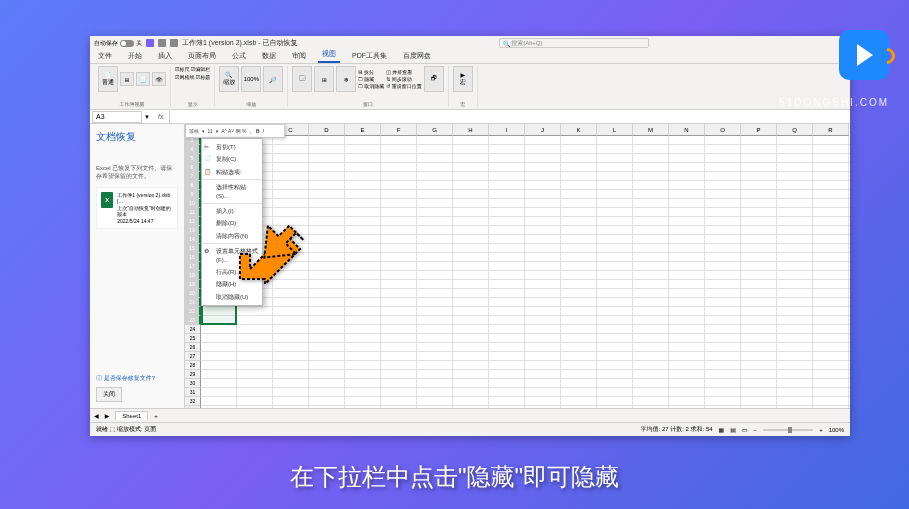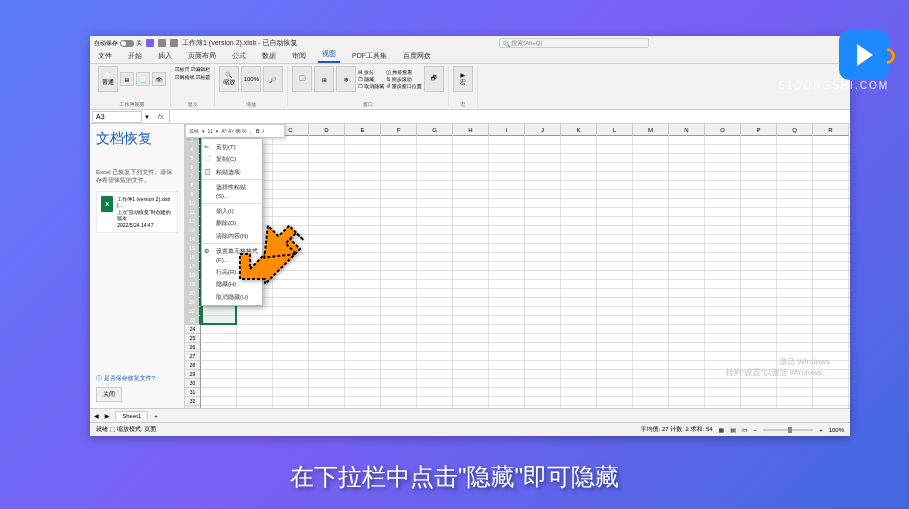--- a/index.html
+++ b/index.html
@@ -21,21 +21,21 @@
 .ribbon-icons{display:flex;gap:2px;flex-wrap:wrap;align-items:center}
 .r-icon{width:14px;height:14px;background:#e8e8e8;border:1px solid #ccc;display:flex;align-items:center;justify-content:center;font-size:6px}
 .r-icon.lg{width:20px;height:26px;flex-direction:column}
 .r-label{font-size:5px;color:#666;margin-top:auto}
 .namebox-row{height:14px;display:flex;align-items:center;border-bottom:1px solid #d0d0d0}
 .namebox{width:50px;height:12px;border:1px solid #ccc;padding:0 3px;font-size:7px;margin-left:2px;display:flex;align-items:center}
 .fx{padding:0 6px;font-size:7px;font-style:italic;color:#666}
 .formula-bar{flex:1;height:12px;border-left:1px solid #ccc;padding:0 3px;font-size:6px;color:#888;display:flex;align-items:center}
 .main{flex:1;display:flex;overflow:hidden}
 .sidebar{width:95px;background:#f9f9f9;border-right:1px solid #d0d0d0;padding:6px;display:flex;flex-direction:column}
-.sb-title{font-size:14px;color:#185abd;margin-bottom:20px}
+.sb-title{font-size:10px;color:#185abd;margin-bottom:20px}
 .sb-text{font-size:6px;color:#555;line-height:1.4;margin-bottom:6px}
 .sb-file{display:flex;gap:4px;padding:4px;background:#fff;border:1px solid #eee}
 .sb-fileicon{width:14px;height:16px;background:#107c41;border-radius:1px;display:flex;align-items:center;justify-content:center;color:#fff;font-size:6px;font-weight:bold}
 .sb-fileinfo{font-size:5px;line-height:1.3}
 .sb-link{font-size:6px;color:#185abd;margin-top:auto;cursor:pointer}
 .sb-close{margin-top:4px;padding:2px 6px;background:#f0f0f0;border:1px solid #ccc;font-size:6px;align-self:flex-start}
 .grid-area{flex:1;position:relative;background:#fff}
 .mini-toolbar{position:absolute;left:0;top:0;width:100px;height:14px;background:#fff;border:1px solid #ccc;box-shadow:1px 1px 3px rgba(0,0,0,.2);display:flex;align-items:center;gap:1px;padding:0 2px;font-size:5px;z-index:5}
 .mt-item{padding:0 1px;color:#444}
 .col-headers{height:12px;display:flex;margin-left:16px}
@@ -60,21 +60,21 @@
 .sb-right{margin-left:auto;display:flex;gap:6px;align-items:center}
 .zoom-slider{width:50px;height:2px;background:#ccc;position:relative}
 .zoom-slider::after{content:"";position:absolute;width:4px;height:6px;background:#888;left:50%;top:-2px}
 .watermark{position:absolute;right:20px;bottom:30px;font-size:8px;color:#bbb;text-align:right;line-height:1.3}
 .logo{position:absolute;right:20px;top:30px;display:flex;align-items:center;gap:10px}
 .logo-icon{width:50px;height:50px;position:relative}
 .logo-play{width:50px;height:50px;background:#1e88ff;border-radius:10px;position:relative}
 .logo-play::before{content:"";position:absolute;left:18px;top:14px;border-left:16px solid #fff;border-top:11px solid transparent;border-bottom:11px solid transparent}
 .logo-ring{position:absolute;right:-6px;top:18px;width:16px;height:16px;border:3px solid #ff9800;border-radius:50%;border-left-color:transparent;border-bottom-color:transparent;transform:rotate(45deg)}
 .logo-text{color:#fff;font-size:26px;font-weight:bold;letter-spacing:6px}
-.logo-sub{position:absolute;right:20px;top:80px;color:rgba(255,255,255,.85);font-size:10px;letter-spacing:2px}
+.logo-sub{position:absolute;right:20px;top:97px;color:rgba(255,255,255,.85);font-size:10px;letter-spacing:2px}
 .subtitle{position:absolute;bottom:16px;left:0;width:100%;text-align:center;color:#fff;font-size:24px;font-weight:500;text-shadow:2px 2px 4px rgba(0,0,0,.5)}
 </style>
 </head>
 <body>
 
 <div class="excel-window">
   <div class="titlebar">
     <div class="autosave">
       <span>自动保存</span>
       <div class="toggle"></div>
@@ -885,24 +885,20 @@
           <div class="cm-item"><span>取消隐藏(U)</span></div>
         </div>
 
       <div class="arrow">
         <svg class="arrow-svg" width="70" height="60" viewBox="0 0 70 60">
           <path d="M40 5 L65 5 L65 30 L55 30 L55 15 L20 50 L5 35 L40 0 Z" transform="rotate(180 35 30) scale(1 1)" fill="#ff8c00" stroke="#000" stroke-width="2" stroke-dasharray="3 2"></path>
           <path d="M55 5 L35 5 L35 20 L20 20 L40 45 L60 20 L45 20 L45 5 Z" transform="rotate(45 40 30) translate(-5 -5)" fill="#ff8c00" stroke="#000" stroke-width="2" stroke-dasharray="3 2"></path>
         </svg>
       </div>
 
-      <div class="watermark">
-        <div>激活 Windows</div>
-        <div>转到"设置"以激活 Windows。</div>
-      </div>
     </div>
   </div>
 
   <div class="sheet-tabs">
     <span>◀</span>
     <span>▶</span>
     <div class="sheet-tab">Sheet1</div>
     <span>+</span>
   </div>
 

